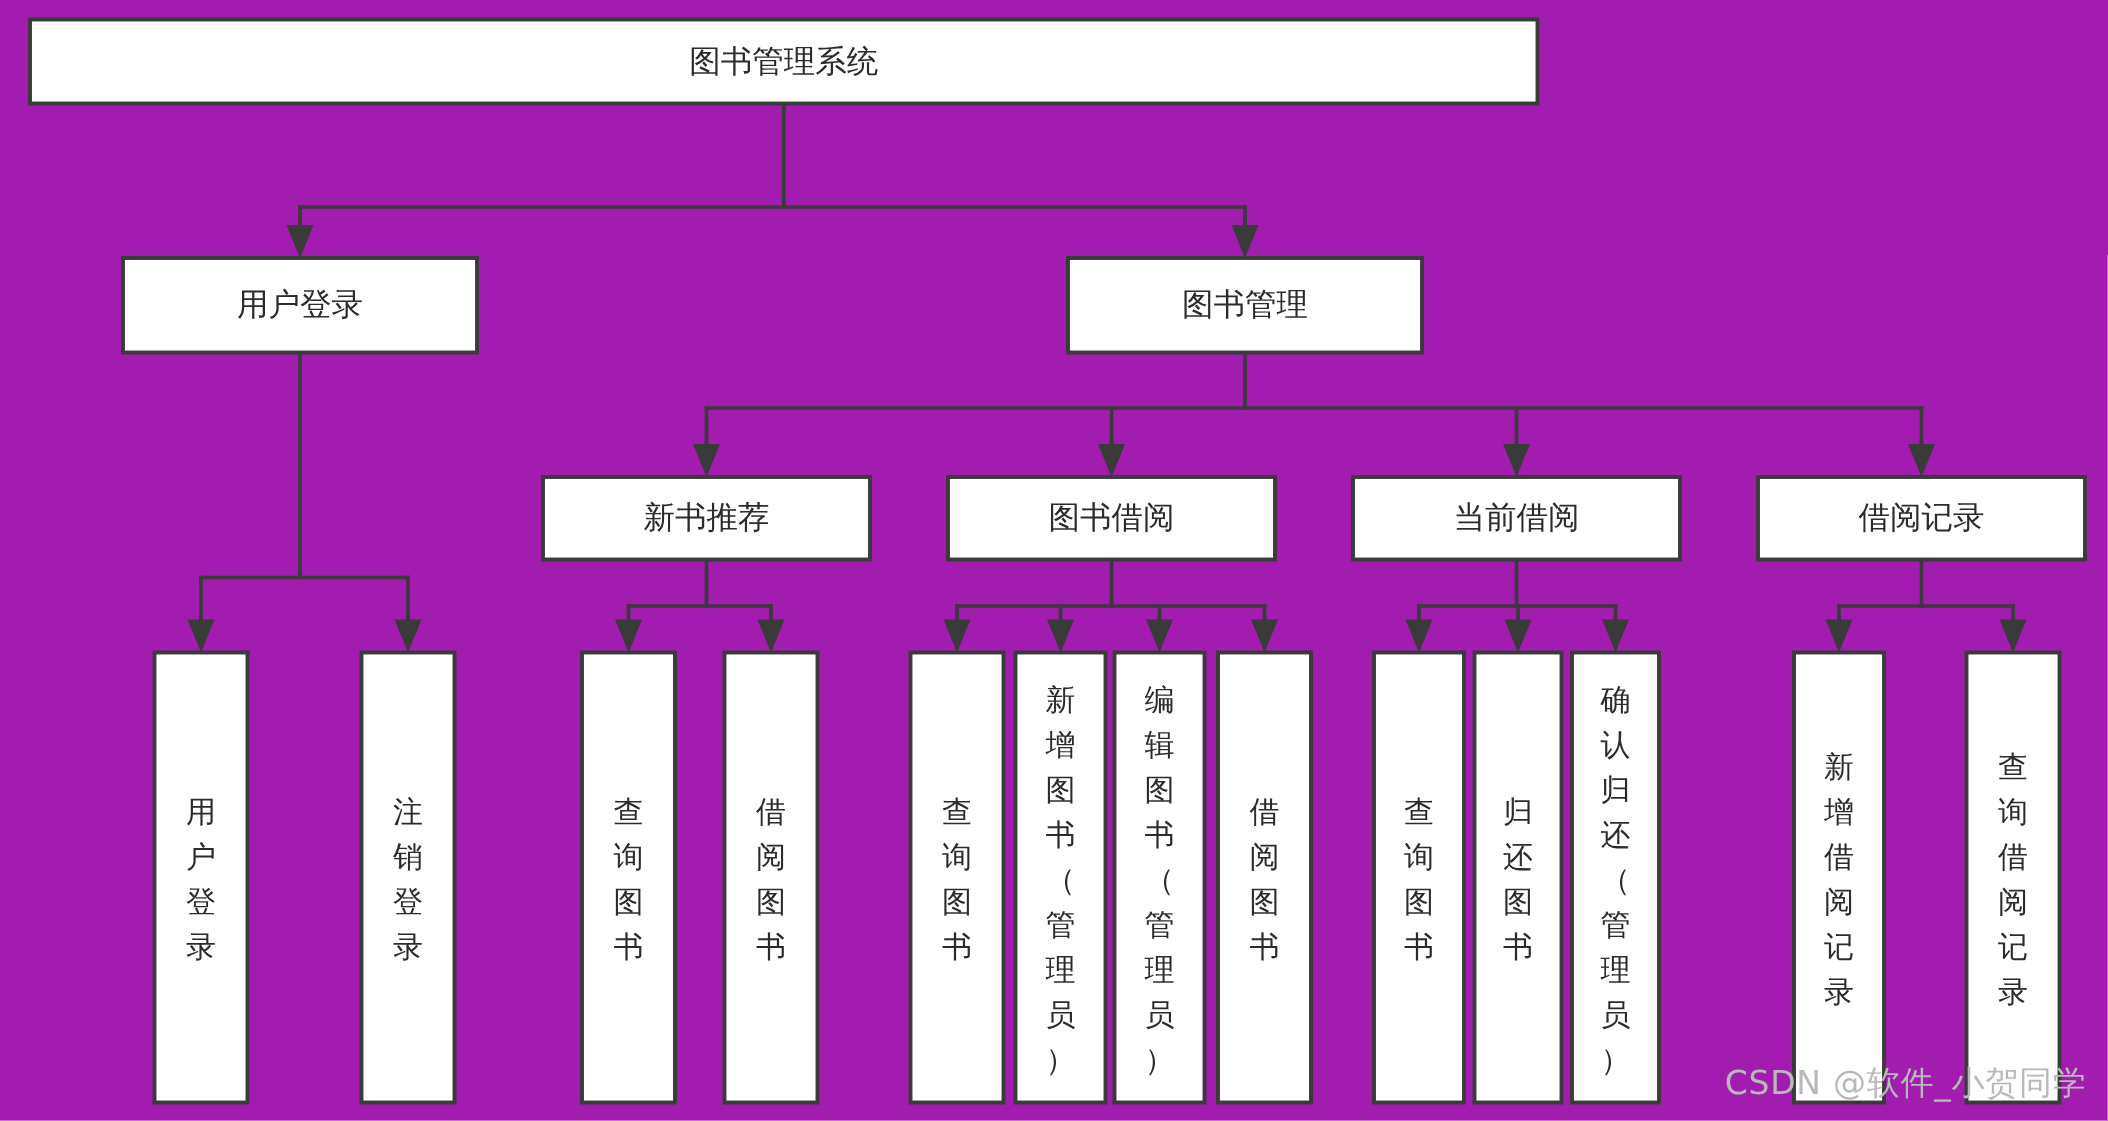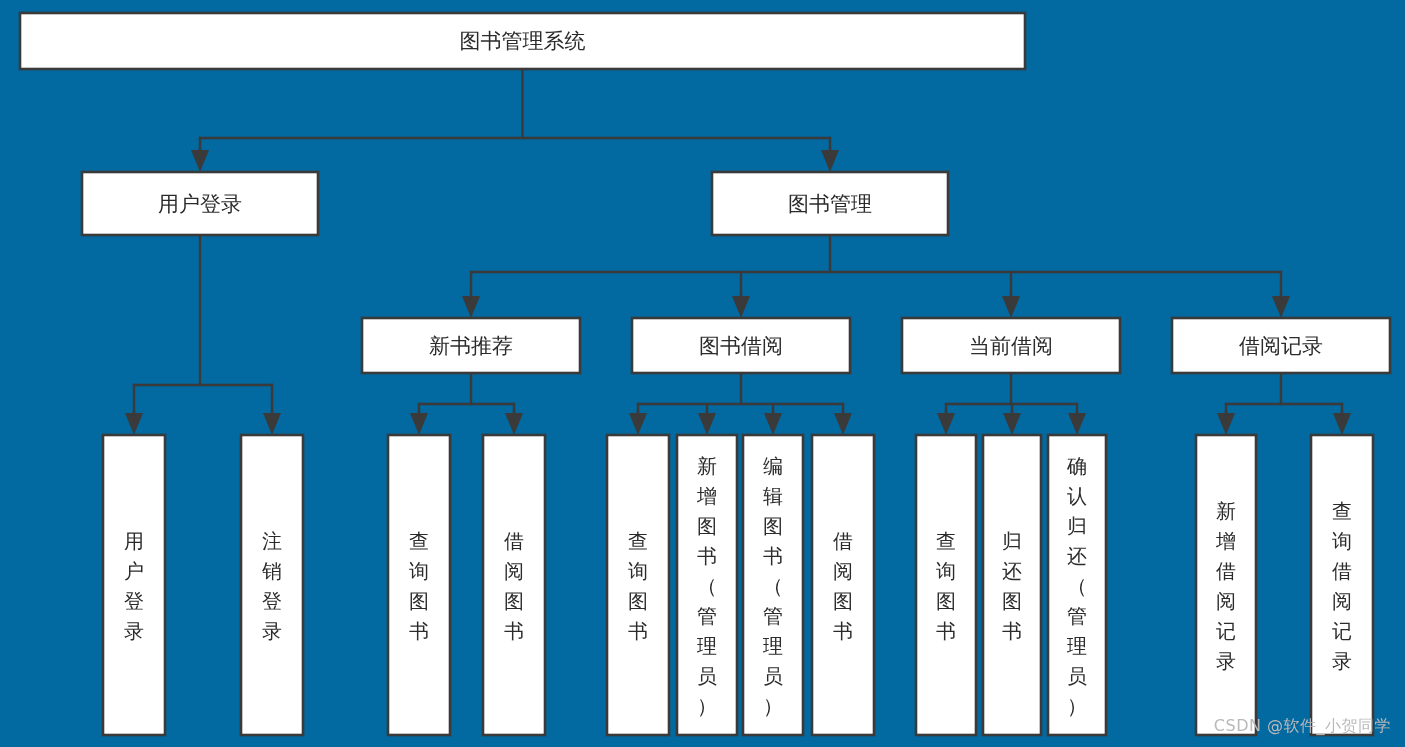--- a/index.html
+++ b/index.html
@@ -11,21 +11,21 @@
     width: 1405px;
     height: 747px;
     font-family: "DejaVu Sans", "Liberation Sans", sans-serif;
     overflow: hidden;
     position: relative;
   }
   #diagram-root {
     position: relative;
     width: 1405px;
     height: 747px;
-    background: #0369a1;
+    background: #a21caf;
   }
   svg#tree-svg {
     position: absolute;
     left: 0;
     top: 0;
     width: 1405px;
     height: 747px;
     display: block;
   }
   .node-box {
@@ -54,21 +54,21 @@
     font-family: "DejaVu Sans", "Liberation Sans", sans-serif;
     font-size: 20px;
     fill: #2b2b2b;
     text-anchor: middle;
   }
   .watermark {
     position: absolute;
     right: 14px;
     bottom: 10px;
     font-family: "DejaVu Sans", "Liberation Sans", sans-serif;
-    font-size: 16px;
+    font-size: 22px;
     color: #b9b9b9;
     letter-spacing: 0.5px;
     white-space: nowrap;
     pointer-events: none;
   }
 </style>
 </head>
 <body>
 
 <div id="diagram-root">

